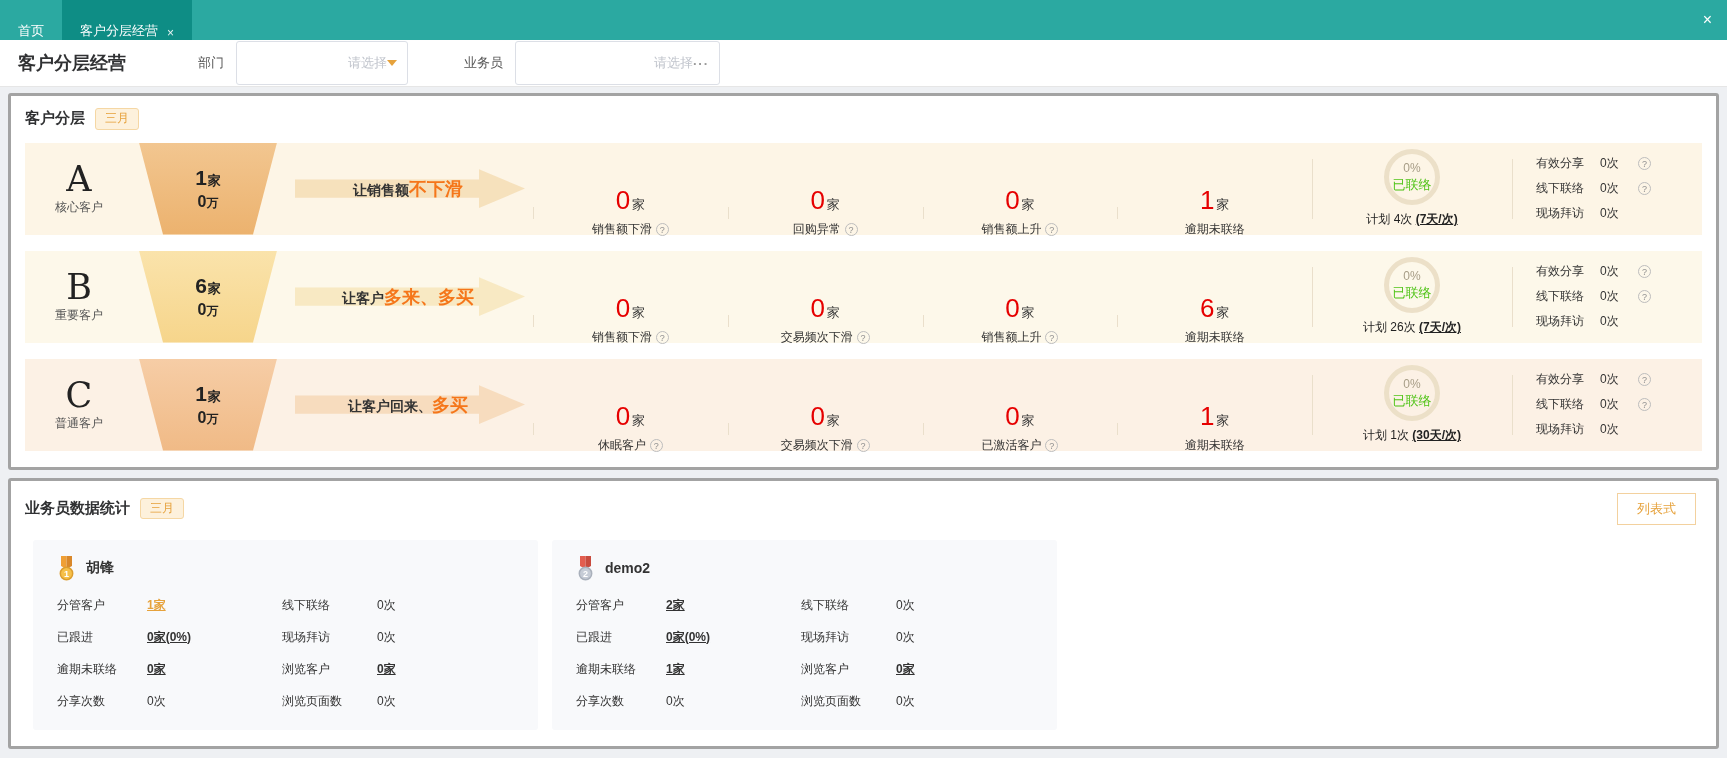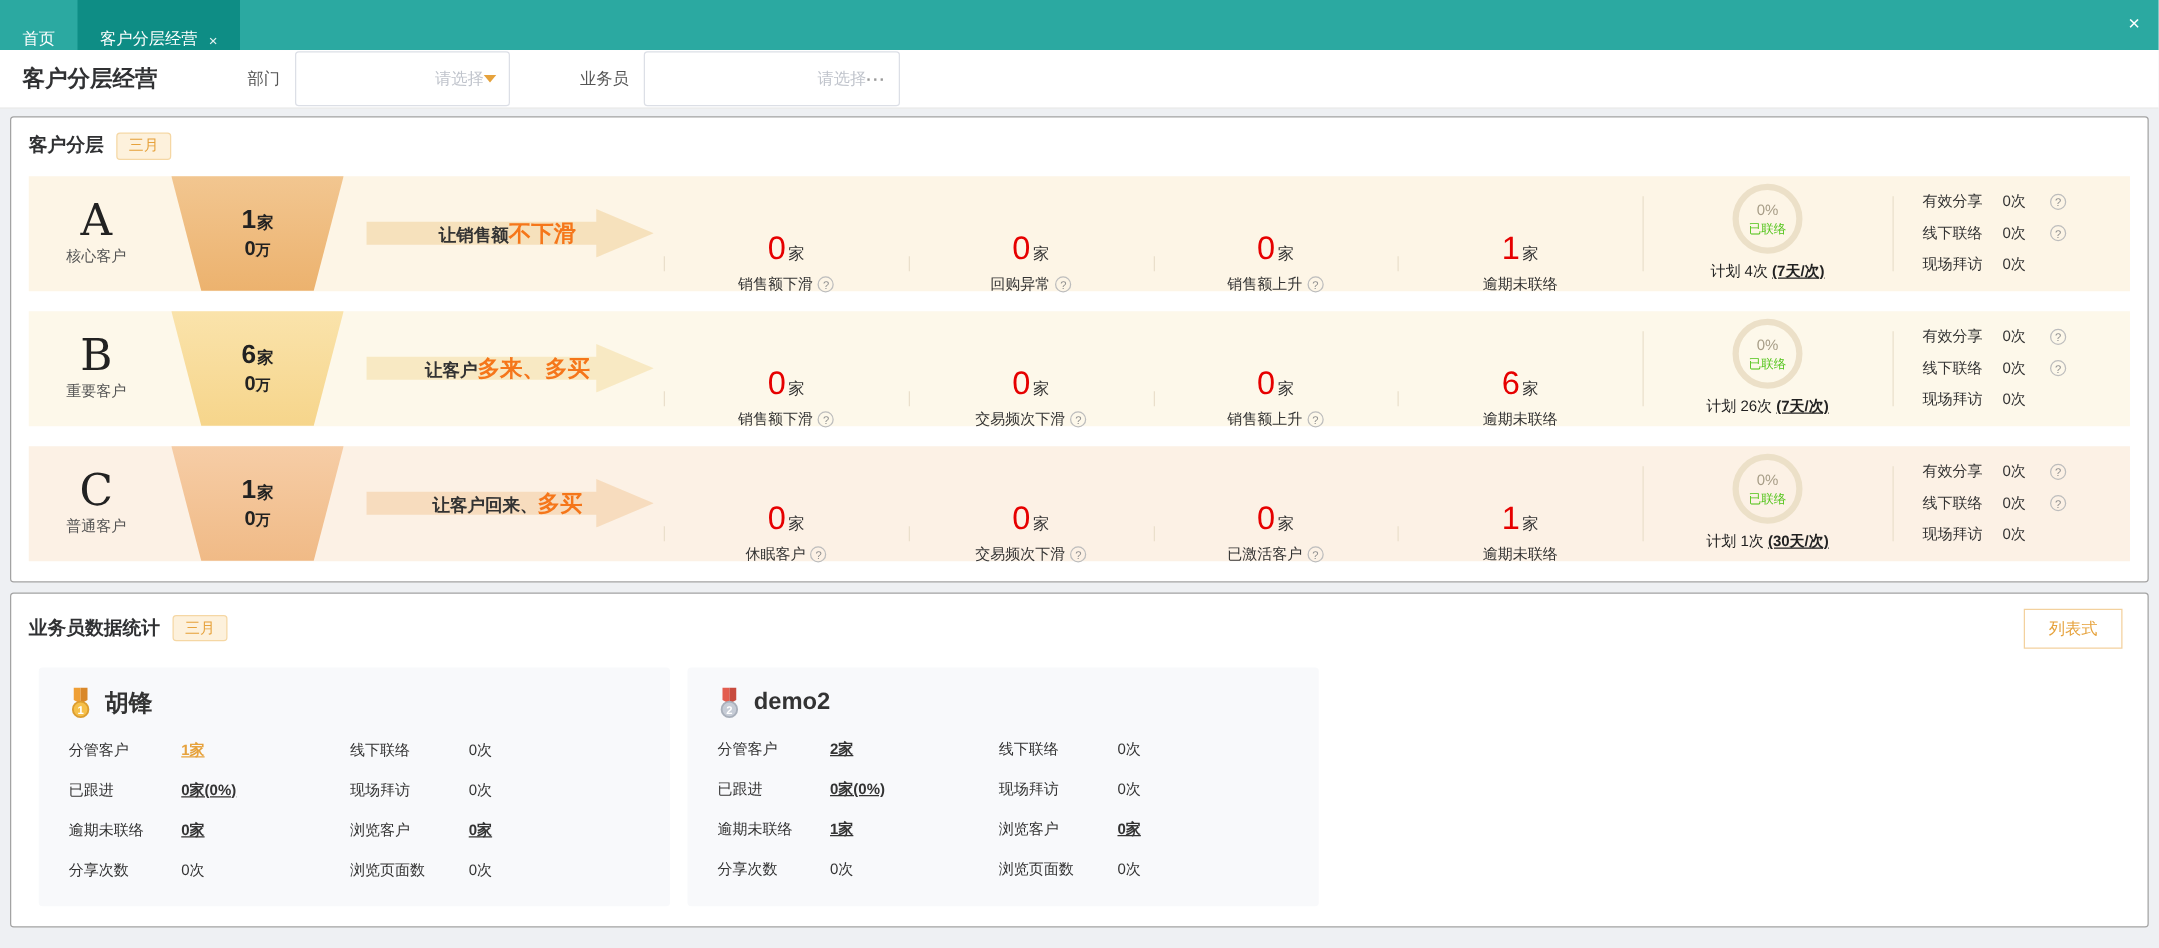--- a/index.html
+++ b/index.html
@@ -20,21 +20,21 @@
   .toolbar{height:47px;background:#fff;display:flex;align-items:center;padding:0 18px;border-bottom:1px solid #e6e6e6;}
   .page-title{font-size:18px;font-weight:bold;margin-right:72px;color:#303133;}
   .filter-group{display:flex;align-items:center;margin-right:56px;text-align:right;}
   .filter-label{font-size:13px;color:#555;margin-right:12px;}
   .select{width:172px;height:44px;border:1px solid #dcdfe6;border-radius:3px;display:flex;align-items:center;padding:0 10px;background:#fff;cursor:pointer;}
   .select .placeholder{font-size:13px;color:#c0c4cc;flex:1;}
   .chevron{width:0;height:0;border-left:5px solid transparent;border-right:5px solid transparent;border-top:6px solid #e6a23c;}
   .picker{width:205px;}
   .dots{color:#999;font-size:13px;font-weight:bold;letter-spacing:1px;}
   
-  .panel{margin:6px 8px 8px;background:#fff;border:1px solid #a3a3a3;border-radius:3px;padding:12px 14px 16px;}
+  .panel{margin:6px 8px 8px;background:#fff;border:3px solid #a3a3a3;border-radius:3px;padding:12px 14px 16px;}
   .panel-head{display:flex;align-items:center;margin-bottom:13px;}
   .panel-title{font-size:15px;font-weight:bold;color:#303133;}
   .badge{margin-left:10px;font-size:12px;color:#e6a23c;background:#fdf1dc;border:1px solid #f5d7a4;border-radius:3px;padding:2px 9px;line-height:1.3;}
   .list-btn{margin-left:auto;margin-right:6px;font-size:13px;color:#e6a23c;background:#fff;border:1px solid #f3d19e;border-radius:0;padding:6px 19px;cursor:pointer;font-family:inherit;}
   
   .tier{display:flex;height:92px;margin-bottom:16px;align-items:stretch;}
   .tier:last-child{margin-bottom:0;}
   .tier-a{background:#fdf5e6;}
   .tier-b{background:#fdf8ea;}
   .tier-c{background:#fcf1e5;}
@@ -64,33 +64,33 @@
   .stat-col::before,.progress-col::before,.share-col::before{content:"";position:absolute;left:0;top:16px;bottom:16px;width:1px;background:#eadfcb;}
   .stat-value{line-height:1;}
   .stat-value .num{font-size:26px;color:#e60000;}
   .stat-value .unit{font-size:13px;color:#333;margin-left:2px;}
   .stat-label{margin-top:8px;font-size:12px;color:#333;display:flex;align-items:center;}
   .qicon{display:inline-flex;width:13px;height:13px;border:1px solid #bdbdbd;border-radius:50%;color:#909090;font-size:9px;align-items:center;justify-content:center;margin-left:4px;cursor:pointer;flex:0 0 13px;}
   .qicon::before{content:"?";}
   .progress-col{flex:0 0 200px;position:relative;display:flex;flex-direction:column;align-items:center;justify-content:center;}
   .ring{width:56px;height:56px;border:5px solid #ece0c8;border-radius:50%;display:flex;flex-direction:column;align-items:center;justify-content:center;}
   .ring-pct{font-size:12px;color:#a79d87;}
-  .ring-status{font-size:10px;color:#52c41a;margin-top:1px;}
+  .ring-status{font-size:13px;color:#52c41a;margin-top:1px;}
   .plan{margin-top:6px;font-size:12px;color:#222;white-space:nowrap;}
   .plan-em{font-weight:bold;text-decoration:underline;cursor:pointer;}
   .share-col{flex:0 0 190px;position:relative;display:flex;flex-direction:column;justify-content:center;gap:8px;padding-left:24px;}
   .share-row{display:flex;align-items:center;font-size:12px;color:#333;}
   .share-label{width:64px;}
   .share-value{width:34px;}
   
   .card-list{display:flex;gap:14px;padding:2px 8px 0;}
   .sales-card{width:505px;background:#f8f9fb;border-radius:3px;padding:16px 24px 20px;}
   .card-head{display:flex;align-items:center;margin-bottom:16px;}
   .medal{margin-right:10px;flex:0 0 auto;}
-  .sales-name{font-size:19px;font-weight:bold;color:#333;}
+  .sales-name{font-size:14px;font-weight:bold;color:#333;}
   .metric-grid{display:grid;grid-template-columns:90px 135px 95px 1fr;row-gap:15px;font-size:12px;align-items:center;}
   .m-label{color:#333;}
   .m-value{color:#333;}
   .m-value.link{text-decoration:underline;font-weight:bold;cursor:pointer;}
   .m-value.accent{color:#e6a23c;}
   .rank-1 .ribbon{fill:#ef9f35;}
   .rank-1 .ribbon2{fill:#d9882a;}
   .rank-1 .disc{fill:#f6c04a;stroke:#dc9d2f;}
   .rank-2 .ribbon{fill:#e35d4f;}
   .rank-2 .ribbon2{fill:#c84b3e;}

